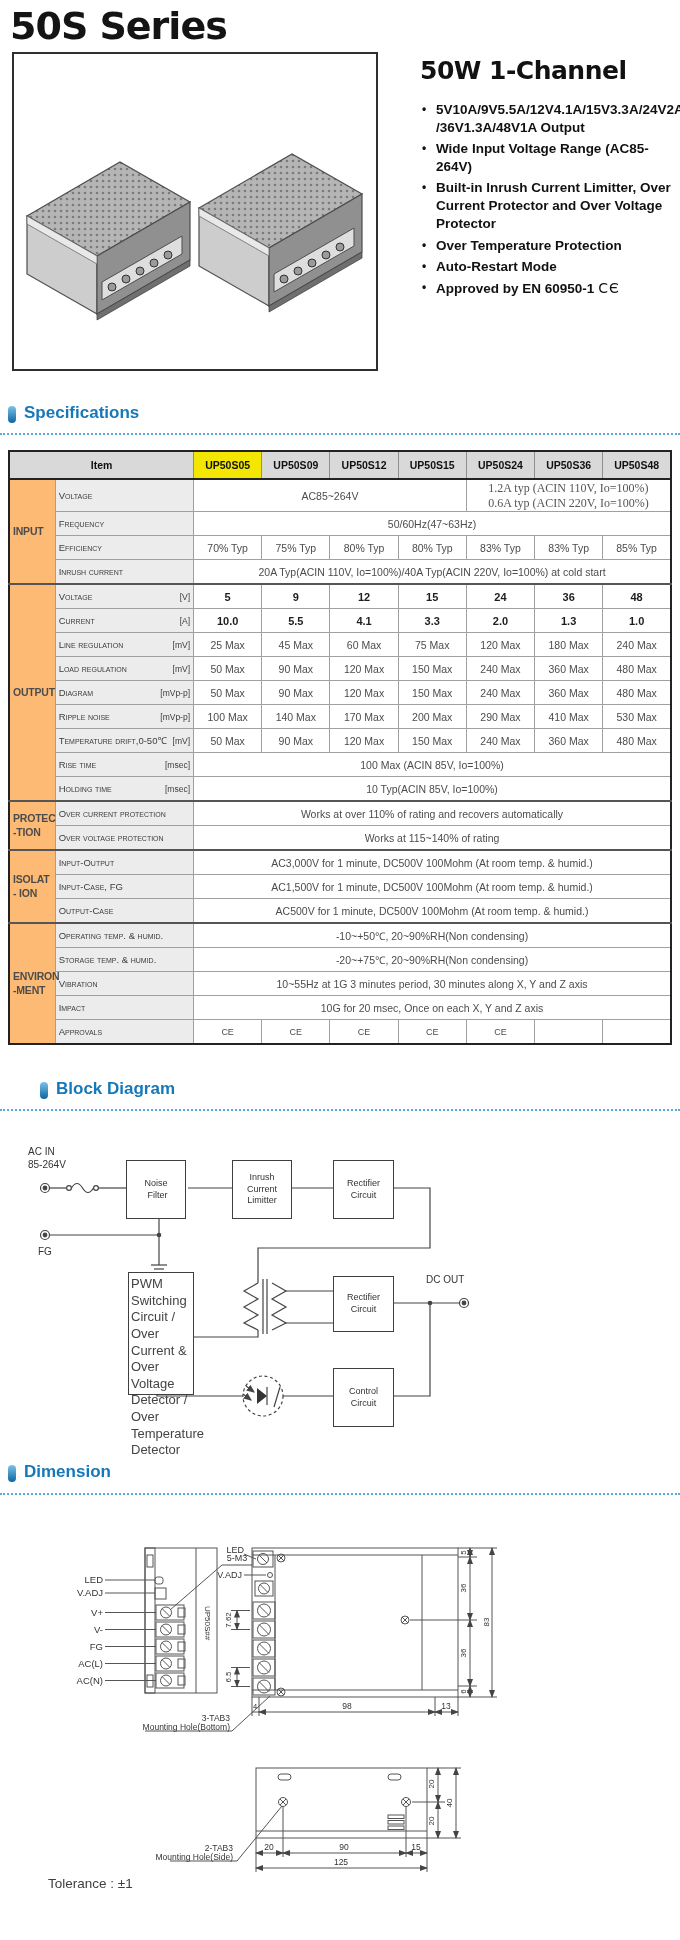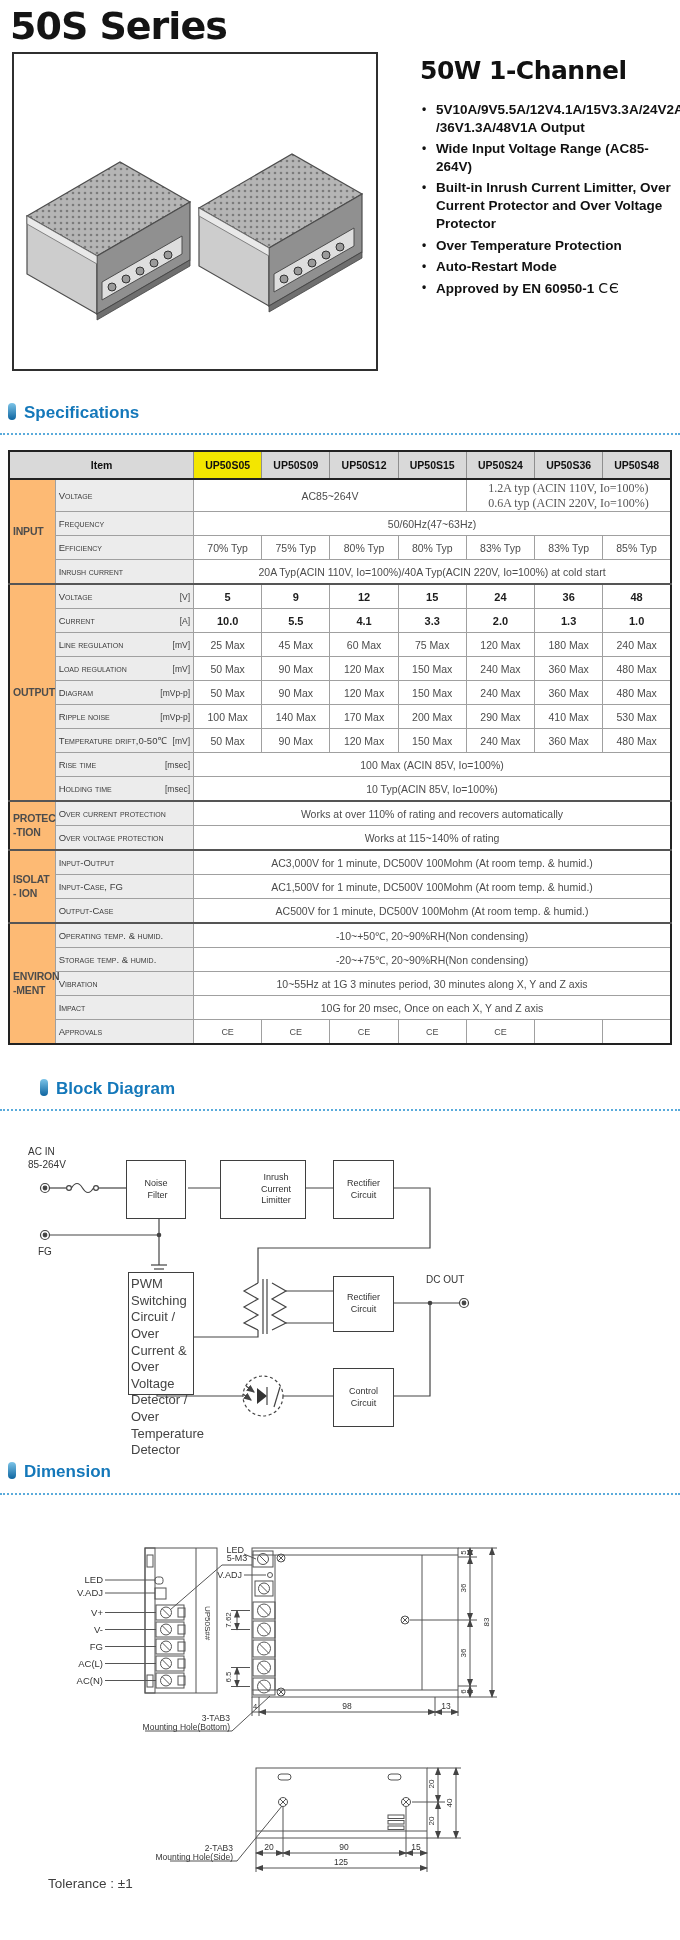--- a/index.html
+++ b/index.html
@@ -23,21 +23,21 @@
     font-weight:bold;font-size:25px;letter-spacing:-0.5px;color:#111;
   }
   .overview ul{margin:0;padding:0;list-style:none;}
   .overview li{
     position:relative;padding-left:16px;font-weight:bold;font-size:13.5px;
     line-height:1.34;margin-bottom:3px;color:#111;
   }
   .overview li::before{content:"•";position:absolute;left:2px;top:0;font-size:12px;}
   .ce{font-family:"DejaVu Sans",sans-serif;font-weight:normal;font-size:14px;letter-spacing:1px;margin-left:4px;}
   
-  .sec{position:absolute;left:8px;display:flex;align-items:flex-start;gap:8px;}
+  .sec{position:absolute;left:8px;display:flex;align-items:flex-end;gap:8px;}
   .pill{width:8px;height:17px;border-radius:4px;background:linear-gradient(180deg,#7cc4e8,#0d649f);}
   .sec-t{font-size:17px;font-weight:bold;color:#1478ba;}
   .dotline{position:absolute;left:0;width:680px;height:0;border-top:2px dotted #5aabdb;}
   
   table.spec{
     position:absolute;left:8px;top:450px;width:664px;
     border-collapse:collapse;table-layout:fixed;border:2px solid #222;
   }
   table.spec th,table.spec td{border:1px solid #a0a0a0;padding:0 3px;}
   table.spec thead th{
@@ -473,21 +473,21 @@
       <path d="M243,279 L251,285" marker-end="url(#arE)"></path>
       <path d="M274,292 L280,272"></path>
     </g>
   </svg>
   <div class="bd-label" style="left:28px;top:30px;">AC IN
 85-264V</div>
   <div class="bd-label" style="left:38px;top:130px;">FG</div>
   <div class="bd-label" style="left:426px;top:158px;">DC OUT</div>
   <div class="bd-box" style="left:126px;top:45px;width:58px;height:57px;text-align:right;">Noise
 Filter</div>
-  <div class="bd-box" style="left:220px;top:45px;width:58px;height:57px;padding-left:26px;">Inrush
+  <div class="bd-box" style="left:232px;top:45px;width:58px;height:57px;">Inrush
 Current
 Limitter</div>
   <div class="bd-box" style="left:333px;top:45px;width:59px;height:57px;">Rectifier
 Circuit</div>
   <div class="bd-box pwm" style="left:128px;top:157px;width:60px;height:115px;">PWM Switching Circuit / Over Current &amp; Over Voltage Detector / Over Temperature Detector</div>
   <div class="bd-box" style="left:333px;top:161px;width:59px;height:54px;">Rectifier
 Circuit</div>
   <div class="bd-box" style="left:333px;top:253px;width:59px;height:57px;">Control
 Circuit</div>
 </div>

